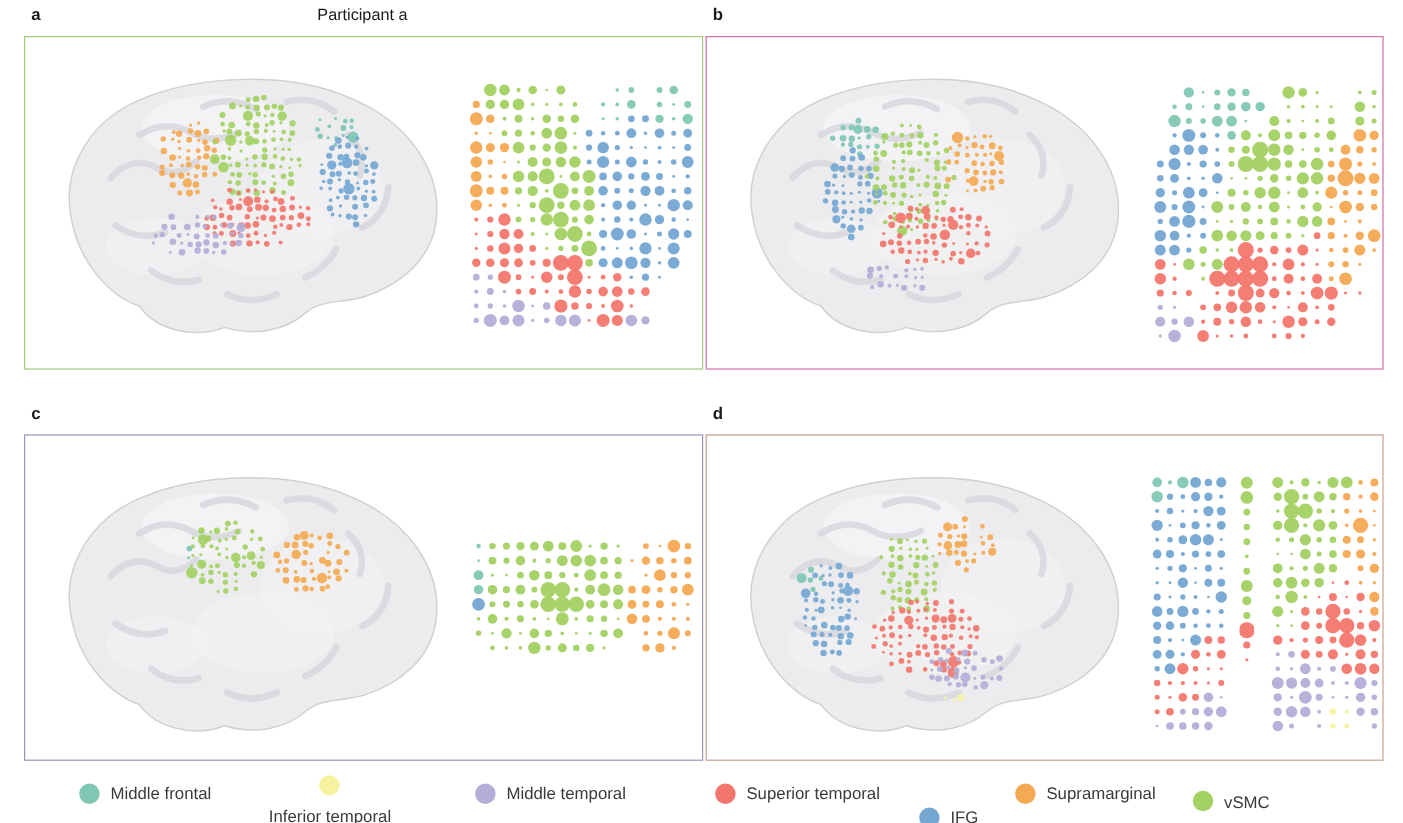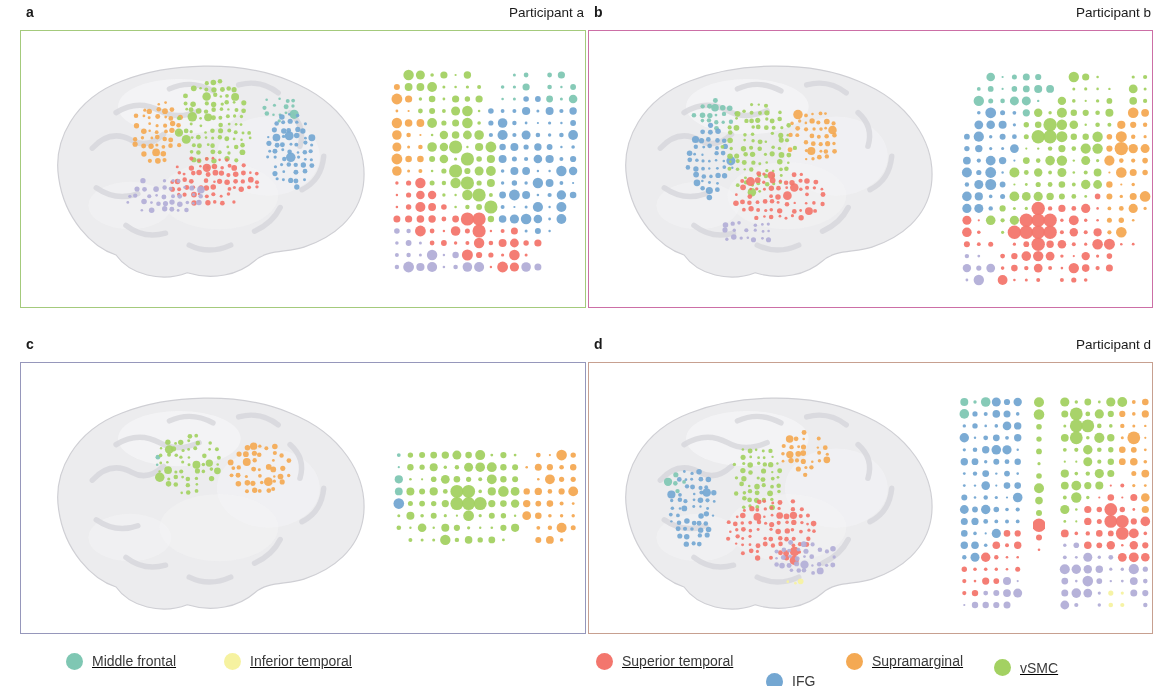--- a/index.html
+++ b/index.html
@@ -1,24 +1,24 @@
 <!DOCTYPE html>
 <html><head>
 <meta charset="utf-8">
 <style>
   html,body{margin:0;padding:0;background:#ffffff;}
   body{width:1169px;height:686px;position:relative;font-family:"Liberation Sans",sans-serif;overflow:hidden;}
   .panel-header{position:absolute;height:20px;}
   .panel-letter{position:absolute;left:6px;top:0;font-weight:bold;font-size:14px;color:#1a1a1a;}
-  .panel-title{position:absolute;left:0;right:0;top:1px;text-align:right;font-size:13.5px;color:#1a1a1a;}
+  .panel-title{position:absolute;left:0;right:0;top:1px;text-align:center;font-size:13.5px;color:#1a1a1a;}
   .panel-box{position:absolute;background:#fff;border:1px solid #ccc;}
   .brain-svg{position:absolute;left:10px;top:6px;}
   .grid-svg{position:absolute;}
   .legend{position:absolute;left:0;top:646px;width:1169px;height:30px;}
-  .legend-item{position:absolute;top:0;height:30px;display:flex;align-items:center;gap:9px;text-decoration:underline;}
+  .legend-item{position:absolute;top:0;height:30px;display:flex;align-items:center;gap:9px;}
   .legend-dot{width:17px;height:17px;border-radius:50%;flex:0 0 auto;}
   .legend-label{font-size:14px;color:#3a3a3a;white-space:nowrap;}
 </style>
 </head>
 <body>
 
 <div class="panel-header" style="left:20px;top:4px;width:564px;">
   <span class="panel-letter">a</span>
   <span class="panel-title">Participant a</span>
 </div>
@@ -595,21 +595,20 @@
       <circle cx="99.9" cy="198.0" r="1.2" fill="#f3766d" opacity="0.95"></circle>
       <circle cx="111.6" cy="198.0" r="5.4" fill="#f3766d" opacity="0.95"></circle>
       <circle cx="123.4" cy="198.0" r="4.6" fill="#f3766d" opacity="0.95"></circle>
       <circle cx="135.1" cy="198.0" r="4.8" fill="#b2aed7" opacity="0.95"></circle>
       <circle cx="146.9" cy="198.0" r="3.5" fill="#b2aed7" opacity="0.95"></circle>
     </svg>
   </div>
 
 <div class="panel-header" style="left:588px;top:4px;width:563px;">
   <span class="panel-letter">b</span>
-  <span class="panel-title">Participant b</span>
 </div>
 <div class="panel-box" style="left: 588px; top: 30px; width: 563px; height: 276px; border-color: rgb(204, 111, 166);">
     <svg width="356" height="258" viewBox="0 0 360 260" class="brain-svg">
       <path d="M28,142 C22,104 44,62 92,44 C138,26 210,22 262,44 C312,64 342,106 336,150 C331,182 306,202 276,212 C258,218 240,214 226,226 C210,240 184,246 158,238 C132,248 100,240 86,220 C62,212 34,184 28,142 Z" fill="#ececee" stroke="#cfcfd4" stroke-width="1.2"></path>
       <ellipse cx="150" cy="70" rx="62" ry="28" fill="#f8f8fa" opacity="0.6"></ellipse>
       <ellipse cx="240" cy="120" rx="52" ry="40" fill="#f8f8fa" opacity="0.4"></ellipse>
       <ellipse cx="100" cy="170" rx="42" ry="24" fill="#f8f8fa" opacity="0.35"></ellipse>
       <ellipse cx="190" cy="160" rx="60" ry="34" fill="#f8f8fa" opacity="0.3"></ellipse>
       <path d="M62,112 q18,-20 40,-8 q16,9 32,-6" fill="none" stroke="#d6d6db" stroke-width="5.5" stroke-linecap="round" opacity="0.8"></path>
       <path d="M86,76 q22,-14 44,-2 q18,10 40,0" fill="none" stroke="#d6d6db" stroke-width="5.5" stroke-linecap="round" opacity="0.8"></path>
@@ -1385,21 +1384,20 @@
       <circle cx="98.8" cy="90.9" r="3.4" fill="#a3d162" opacity="0.95"></circle>
       <circle cx="110.4" cy="90.9" r="1.4" fill="#a3d162" opacity="0.95"></circle>
       <circle cx="145.3" cy="90.9" r="3.0" fill="#f4a953" opacity="0.95"></circle>
       <circle cx="156.9" cy="90.9" r="3.9" fill="#f4a953" opacity="0.95"></circle>
       <circle cx="168.6" cy="90.9" r="1.8" fill="#f4a953" opacity="0.95"></circle>
     </svg>
   </div>
 
 <div class="panel-header" style="left:588px;top:336px;width:563px;">
   <span class="panel-letter">d</span>
-  <span class="panel-title">Participant d</span>
 </div>
 <div class="panel-box" style="left: 588px; top: 362px; width: 563px; height: 270px; border-color: rgb(199, 160, 144);">
     <svg width="356" height="258" viewBox="0 0 360 260" class="brain-svg">
       <path d="M28,142 C22,104 44,62 92,44 C138,26 210,22 262,44 C312,64 342,106 336,150 C331,182 306,202 276,212 C258,218 240,214 226,226 C210,240 184,246 158,238 C132,248 100,240 86,220 C62,212 34,184 28,142 Z" fill="#ececee" stroke="#cfcfd4" stroke-width="1.2"></path>
       <ellipse cx="150" cy="70" rx="62" ry="28" fill="#f8f8fa" opacity="0.6"></ellipse>
       <ellipse cx="240" cy="120" rx="52" ry="40" fill="#f8f8fa" opacity="0.4"></ellipse>
       <ellipse cx="100" cy="170" rx="42" ry="24" fill="#f8f8fa" opacity="0.35"></ellipse>
       <ellipse cx="190" cy="160" rx="60" ry="34" fill="#f8f8fa" opacity="0.3"></ellipse>
       <path d="M62,112 q18,-20 40,-8 q16,9 32,-6" fill="none" stroke="#d6d6db" stroke-width="5.5" stroke-linecap="round" opacity="0.8"></path>
       <path d="M86,76 q22,-14 44,-2 q18,10 40,0" fill="none" stroke="#d6d6db" stroke-width="5.5" stroke-linecap="round" opacity="0.8"></path>
@@ -1929,23 +1927,27 @@
       <circle cx="63.3" cy="209.0" r="2.1" fill="#f6f2a0" opacity="0.95"></circle>
       <circle cx="86.3" cy="209.0" r="2.2" fill="#b2aed7" opacity="0.95"></circle>
     </svg>
   </div>
 
 <div class="legend">
   <div class="legend-item" style="left:66px;">
     <span class="legend-dot" style="background: rgb(127, 199, 179);"></span>
     <span class="legend-label">Middle frontal</span>
   </div>
-  <div class="legend-item" style="left:224px;">
+  <div class="legend-item" style="left:224px;flex-direction:column;">
     <span class="legend-dot" style="background: rgb(246, 242, 160);"></span>
     <span class="legend-label">Inferior temporal</span>
+  </div>
+  <div class="legend-item" style="left:396px;">
+    <span class="legend-dot" style="background: rgb(178, 174, 215);"></span>
+    <span class="legend-label">Middle temporal</span>
   </div>
   <div class="legend-item" style="left:596px;justify-content:center;">
     <span class="legend-dot" style="background: rgb(243, 118, 109);"></span>
     <span class="legend-label">Superior temporal</span>
   </div>
   <div class="legend-item" style="left:766px;margin-top:20px;">
     <span class="legend-dot" style="background: rgb(116, 167, 210);"></span>
     <span class="legend-label">IFG</span>
   </div>
   <div class="legend-item" style="left:846px;">

